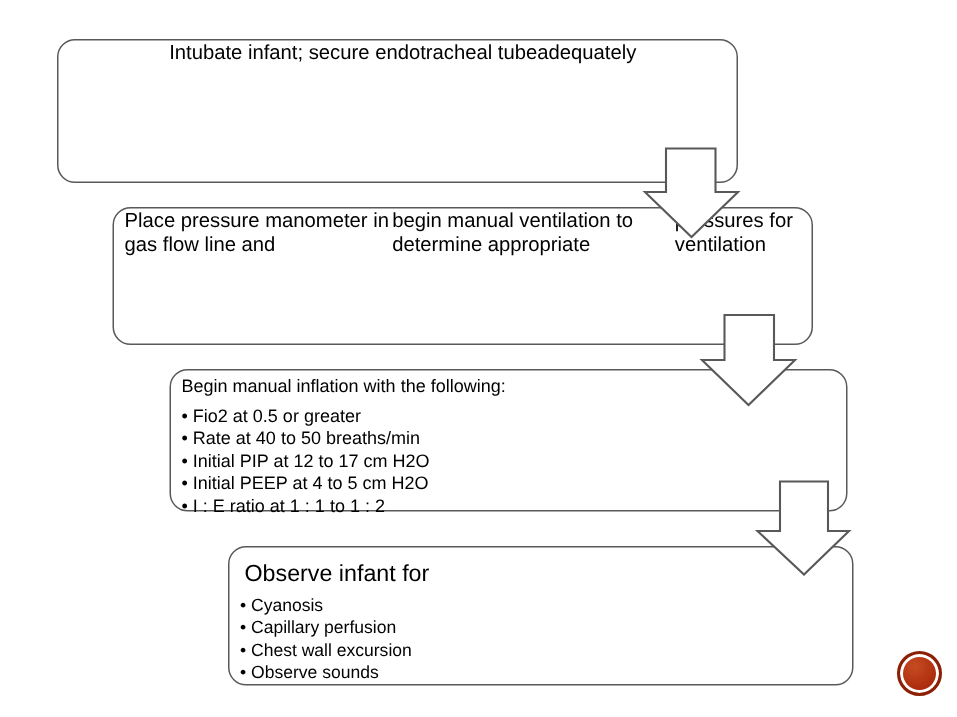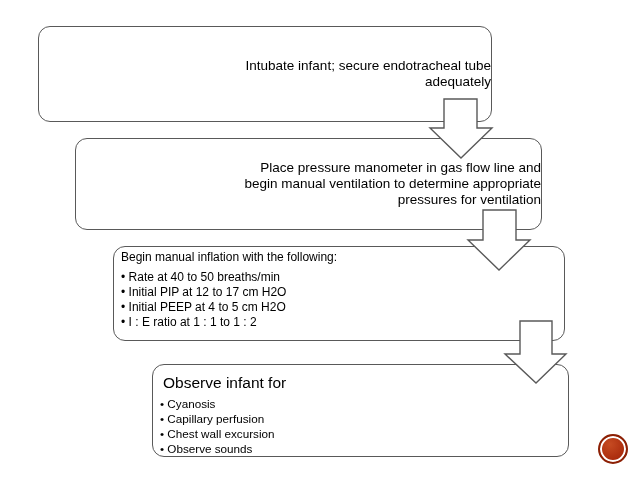--- a/index.html
+++ b/index.html
@@ -4,21 +4,21 @@
 <style>
   html,body{margin:0;padding:0;background:#fff;}
   .canvas{
     position:relative;width:638px;height:478px;background:#ffffff;overflow:hidden;
     font-family:"Liberation Sans", sans-serif;color:#000;
   }
   .box{
     position:absolute;background:#ffffff;border:1.5px solid #595959;border-radius:12px;
     box-sizing:border-box;z-index:2;
   }
-  .box-center{display:flex;flex-direction:column;justify-content:center;align-items:flex-end;}
+  .box-center{display:flex;flex-direction:row;justify-content:center;}
   #box1{left:38px;top:26px;width:454px;height:96px;padding-left:7px;}
   #box2{left:75px;top:138px;width:467px;height:92px;padding-left:7px;}
   #box3{left:113px;top:246px;width:452px;height:95px;padding:3px 0 0 7px;}
   #box4{left:152px;top:364px;width:417px;height:93px;padding:8px 0 0 7px;}
   .txt13{font-size:13.5px;line-height:16px;}
   .head12{font-size:12px;line-height:15px;margin-bottom:5px;}
   .head16{font-size:15.5px;line-height:19px;margin-bottom:4px;margin-left:3px;}
   ul.bullets{list-style:none;margin:0;padding:0;font-size:12px;line-height:15px;}
   ul.bullets li::before{content:"\2022\00a0";}
   ul.small li{font-size:11.7px;}
@@ -44,20 +44,21 @@
 
   <div class="box box-center txt13" id="box2">
     <div>Place pressure manometer in gas flow line and</div>
     <div>begin manual ventilation to determine appropriate</div>
     <div>pressures for ventilation</div>
   </div>
 
   <div class="box" id="box3">
     <div class="head12">Begin manual inflation with the following:</div>
     <ul class="bullets">
+      <li>Fio2 at 0.5 or greater</li>
       <li>Rate at 40 to 50 breaths/min</li>
       <li>Initial PIP at 12 to 17 cm H2O</li>
       <li>Initial PEEP at 4 to 5 cm H2O</li>
       <li>I : E ratio at 1 : 1 to 1 : 2</li>
     </ul>
   </div>
 
   <div class="box" id="box4">
     <div class="head16">Observe infant for</div>
     <ul class="bullets small">

